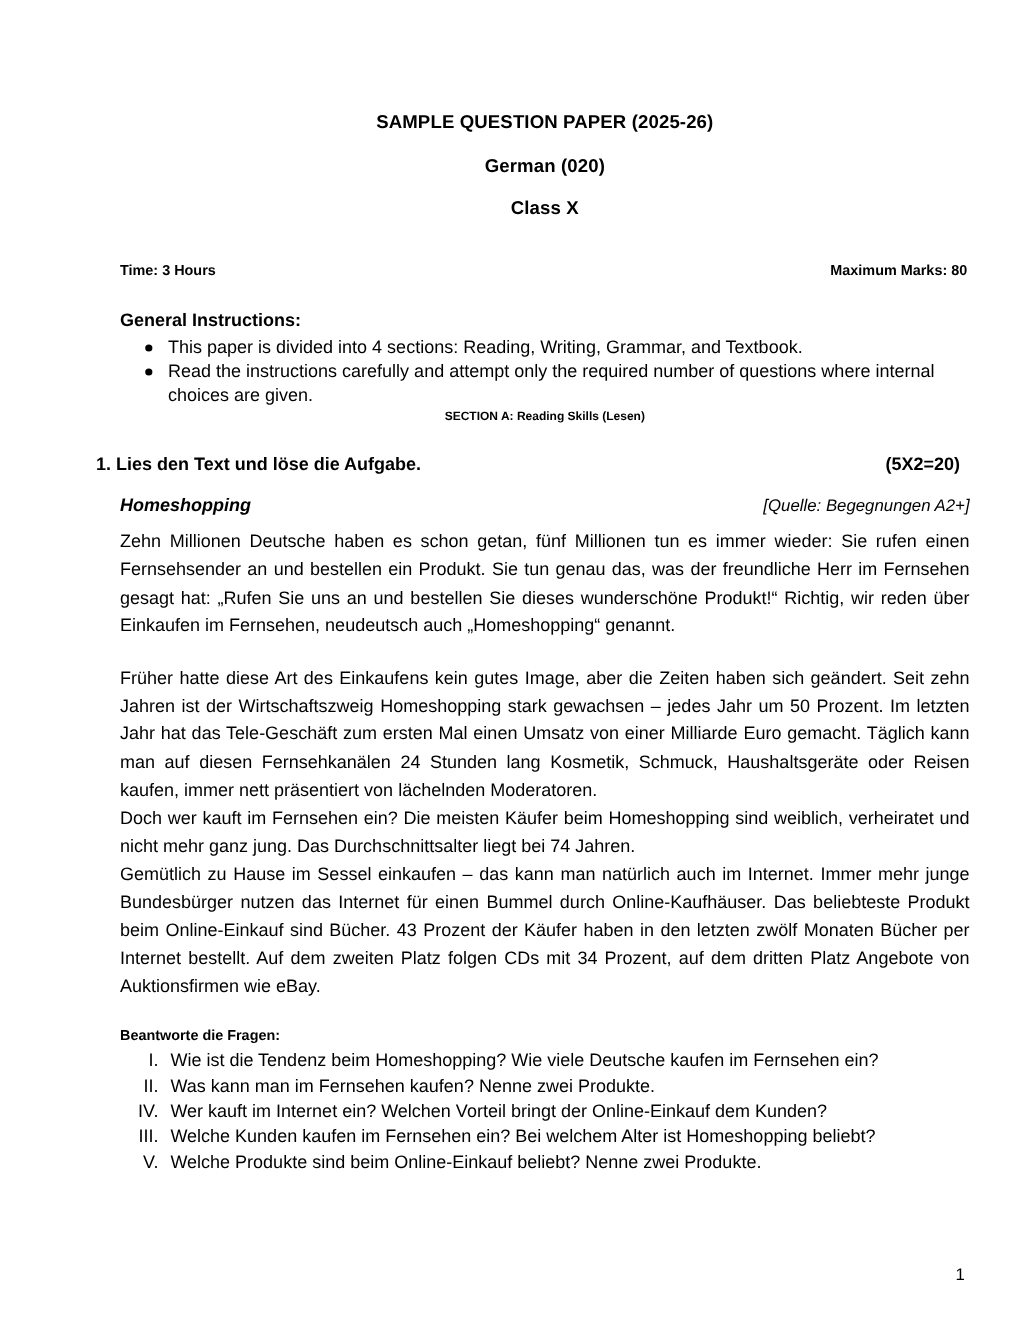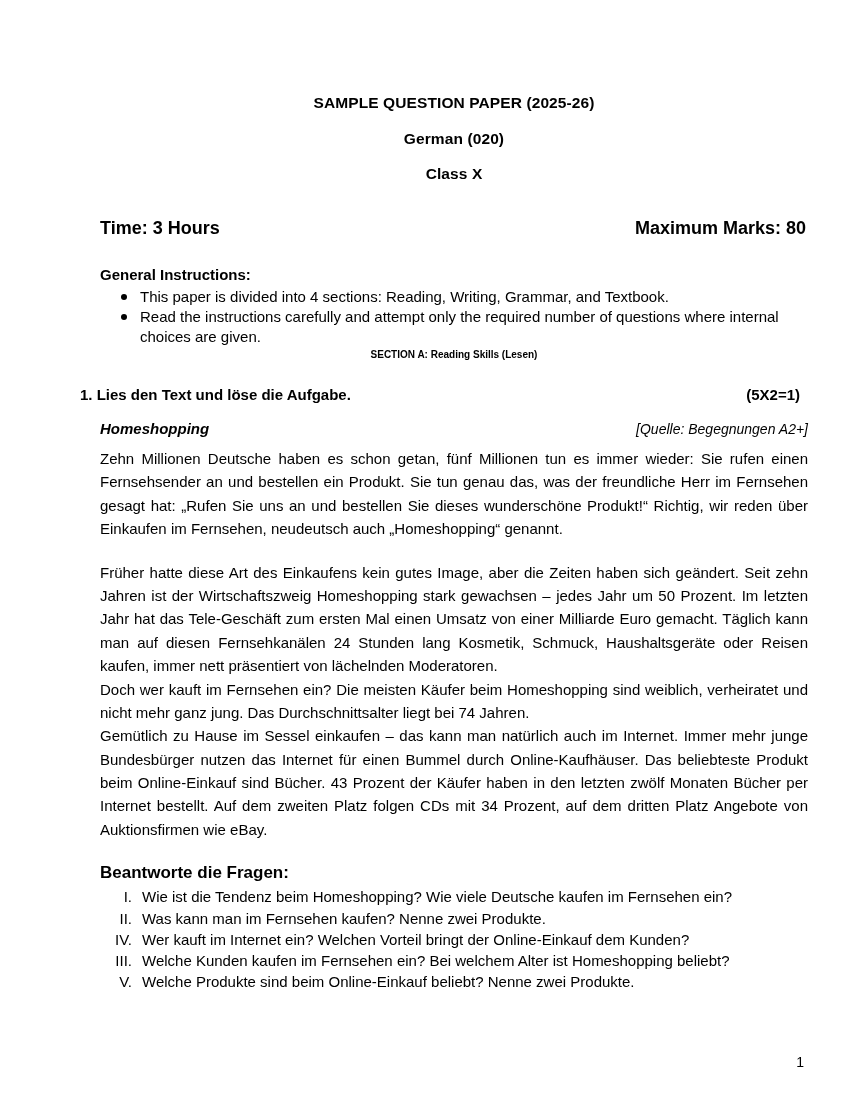--- a/index.html
+++ b/index.html
@@ -41,21 +41,21 @@
   .title-line.t1 { margin-bottom: 20px; text-align: center; }
   .title-line.t2 { margin-bottom: 20px; }
   .title-line.t3 { margin-bottom: 16px; }
 
   
   .meta-row {
     display: flex;
     justify-content: space-between;
     align-items: baseline;
     margin-top: 36px;
-    font-size: 18px;
+    font-size: 12px;
     font-weight: bold;
   }
   .meta-row .marks { padding-right: 2px; }
 
   
   .gi-heading {
     margin-top: 27px;
     font-size: 15px;
     font-weight: bold;
   }
@@ -123,21 +123,21 @@
     text-align: justify;
     text-justify: inter-word;
     margin: 0;
   }
   .para.first { margin-top: 10px; }
   .para.gap { margin-top: 20px; }
 
   
   .answers-heading {
     margin-top: 22px;
-    font-size: 17px;
+    font-size: 12px;
     font-weight: bold;
   }
   .answers-list {
     list-style: none;
     margin: 3px 0 0 0;
     padding: 0;
     font-size: 15px;
     line-height: 1.42;
   }
   .answers-list li {
@@ -185,21 +185,21 @@
       <li>
         <span class="dot"></span>
         <span>Read the instructions carefully and attempt only the required number of questions where internal choices are given.</span>
       </li>
     </ul>
 
     <div class="section-heading">SECTION A: Reading Skills (Lesen)</div>
 
     <div class="q-row">
       <span class="q-label">1. Lies den Text und löse die Aufgabe.</span>
-      <span class="q-marks">(5X2=1)</span>
+      <span class="q-marks">(5X2=20)</span>
     </div>
 
     <div class="passage-head">
       <span class="p-title">Homeshopping</span>
       <span class="p-source">[Quelle: Begegnungen A2+]</span>
     </div>
 
     <p class="para first">Zehn Millionen Deutsche haben es schon getan, fünf Millionen tun es immer wieder: Sie rufen einen Fernsehsender an und bestellen ein Produkt. Sie tun genau das, was der freundliche Herr im Fernsehen gesagt hat: „Rufen Sie uns an und bestellen Sie dieses wunderschöne Produkt!“ Richtig, wir reden über Einkaufen im Fernsehen, neudeutsch auch „Homeshopping“ genannt.</p>
     <p class="para gap">Früher hatte diese Art des Einkaufens kein gutes Image, aber die Zeiten haben sich geändert. Seit zehn Jahren ist der Wirtschaftszweig Homeshopping stark gewachsen – jedes Jahr um 50 Prozent. Im letzten Jahr hat das Tele-Geschäft zum ersten Mal einen Umsatz von einer Milliarde Euro gemacht. Täglich kann man auf diesen Fernsehkanälen 24 Stunden lang Kosmetik, Schmuck, Haushaltsgeräte oder Reisen kaufen, immer nett präsentiert von lächelnden Moderatoren.</p>
     <p class="para">Doch wer kauft im Fernsehen ein? Die meisten Käufer beim Homeshopping sind weiblich, verheiratet und nicht mehr ganz jung. Das Durchschnittsalter liegt bei 74 Jahren.</p>

